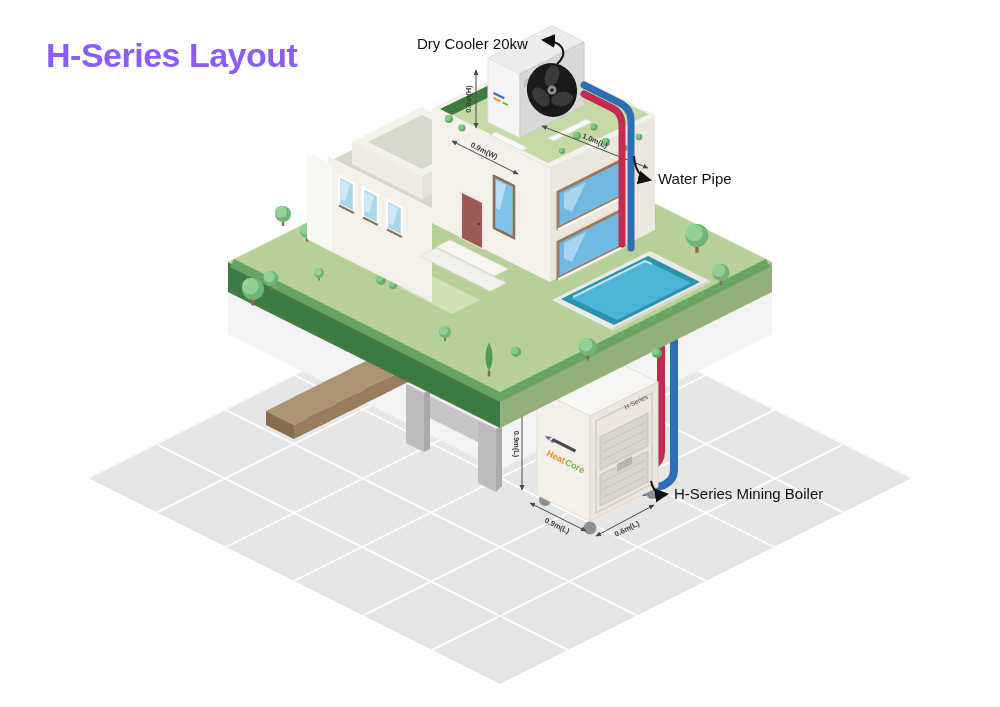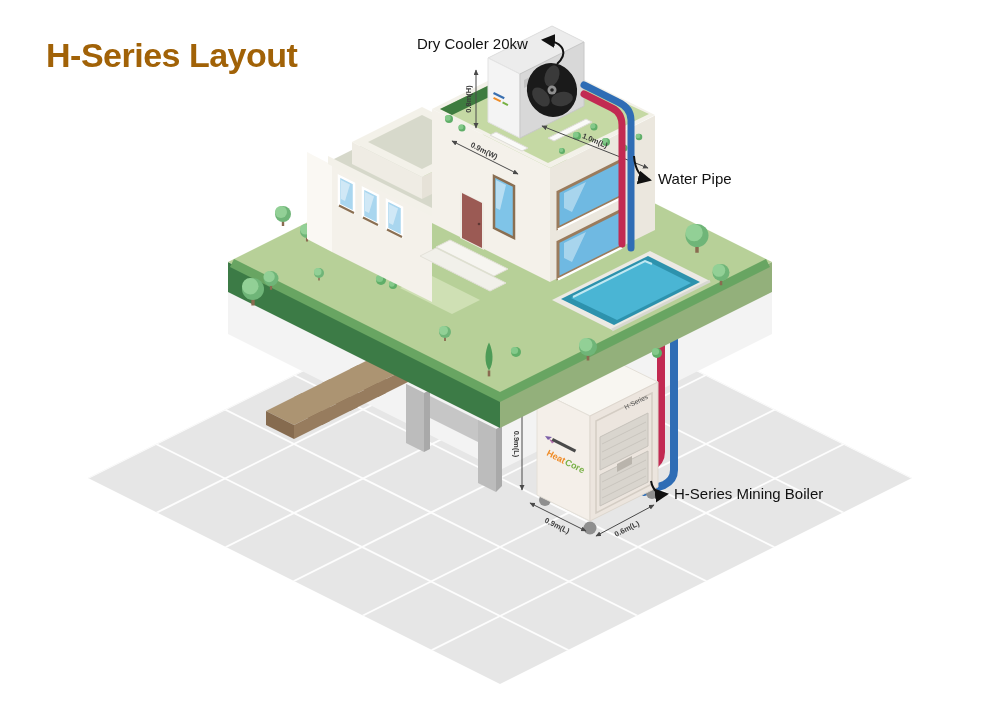--- a/index.html
+++ b/index.html
@@ -1,18 +1,18 @@
 <!DOCTYPE html>
 <html><head>
 <meta charset="utf-8">
 <style>
   html,body{margin:0;padding:0;background:#ffffff;}
   .stage{position:relative;width:1000px;height:707px;background:#ffffff;overflow:hidden;
          font-family:"Liberation Sans",sans-serif;}
-  .title{position:absolute;left:46px;top:36px;font-size:34px;font-weight:700;color:#a16207;
+  .title{position:absolute;left:46px;top:36px;font-size:34px;font-weight:700;color:#8b5cf6;
          letter-spacing:-0.5px;font-family:"Liberation Sans",sans-serif;text-align:center;}
   svg{position:absolute;left:0;top:0;}
   svg text{font-family:"Liberation Sans",sans-serif;}
   .lbl{font-size:15px;fill:#111;}
   .dim{font-size:7.5px;font-weight:600;fill:#3c3c3c;}
   .tiny{font-size:6.5px;fill:#4a4a4a;}
 </style>
 </head>
 <body>
 

